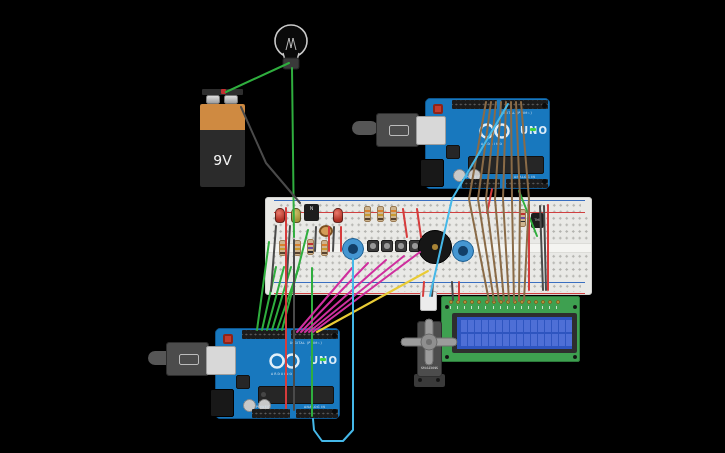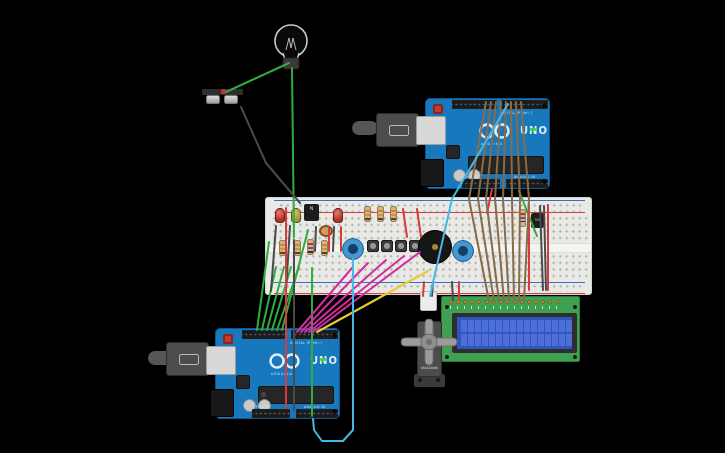--- a/index.html
+++ b/index.html
@@ -102,20 +102,23 @@
     <circle cx="23" cy="25" r="16" fill="#0a0a0a" stroke="#c9c9c9" stroke-width="1.6"></circle>
     <path d="M15 37 L17 44 L29 44 L31 37" fill="#0a0a0a" stroke="#c9c9c9" stroke-width="1.4"></path>
     <path d="M18 34 L21 22 L23 32 L25 22 L28 34" fill="none" stroke="#b9b9b9" stroke-width="1"></path>
     <rect x="15" y="42" width="16" height="11" rx="2" fill="#3a3a3a" stroke="#222"></rect>
   </svg>
 
   <div class="abs battery-top"></div>
   <div class="abs terminal" style="left:206px;top:95px;"></div>
   <div class="abs terminal" style="left:224px;top:95px;"></div>
   <div class="abs" style="left:221px;top:89px;width:5px;height:5px;background:#c03030;border-radius:1px;"></div>
+  <div class="abs battery-body">
+    <div class="battery-label">9V</div>
+  </div>
 
   <div class="abs breadboard">
     <div class="bb-line" style="left:8px;top:2px;width:311px;background:#3a6fc0;"></div>
     <div class="bb-line" style="left:8px;top:14px;width:311px;background:#d04040;"></div>
     <div class="bb-dots" style="left:12px;top:4px;width:303px;height:10px;"></div>
     <div class="bb-dots" style="left:5px;top:17px;width:317px;height:28px;"></div>
     <div class="bb-channel"></div>
     <div class="bb-dots" style="left:5px;top:55px;width:317px;height:28px;"></div>
     <div class="bb-line" style="left:8px;top:84px;width:311px;background:#3a6fc0;"></div>
     <div class="bb-dots" style="left:12px;top:85px;width:303px;height:9px;"></div>

